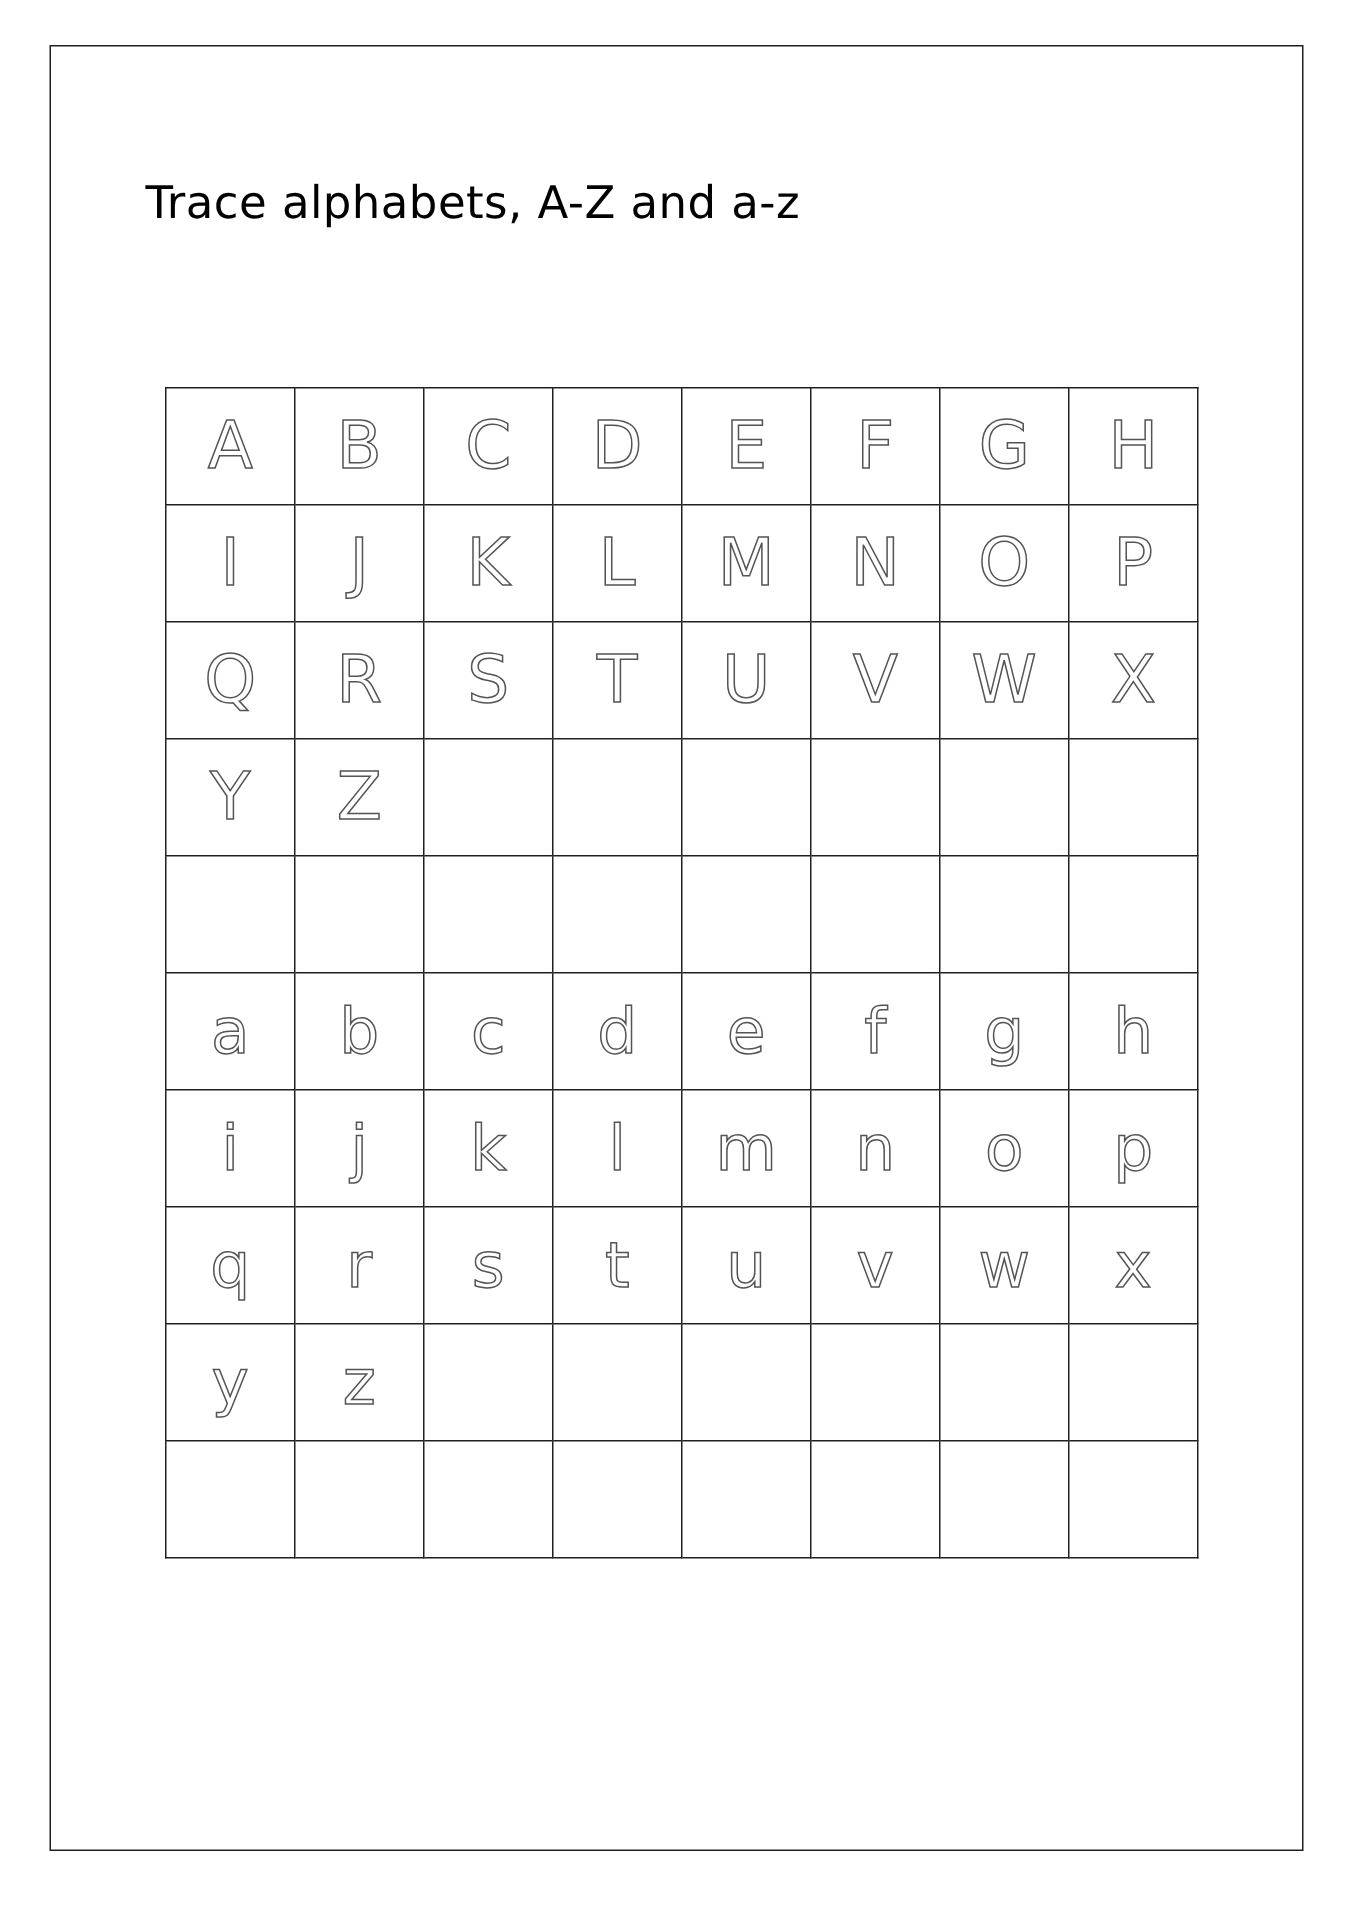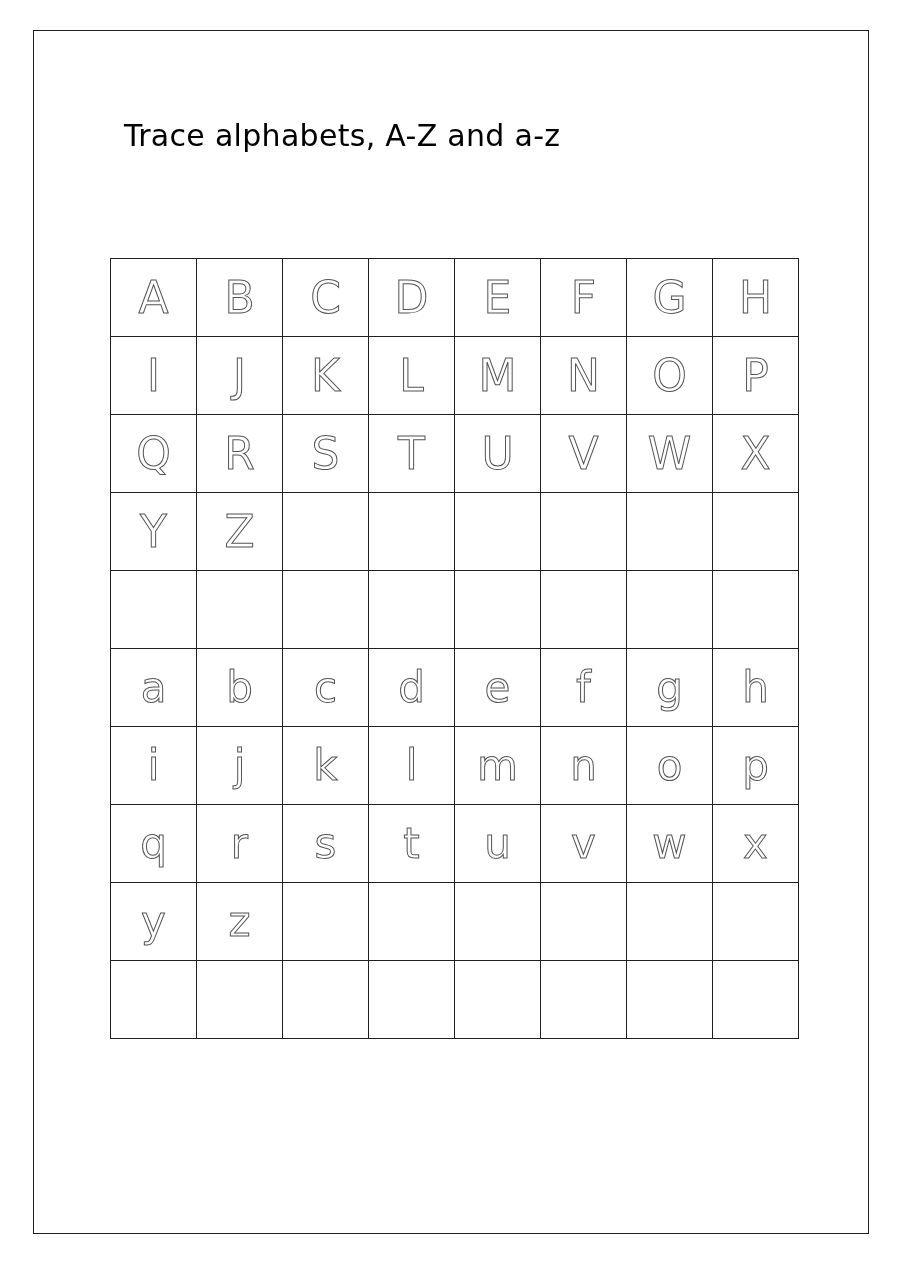--- a/index.html
+++ b/index.html
@@ -24,21 +24,21 @@
     position: absolute;
     left: 33px;
     top: 30px;
     width: 836px;
     height: 1204px;
     border: 1px solid #231f20;
     box-sizing: border-box;
   }
   .worksheet-title {
     position: absolute;
-    left: 124px;
+    left: 97px;
     top: 118px;
     font-size: 30px;
     font-family: "DejaVu Sans", sans-serif;
     font-weight: 400;
     letter-spacing: 0.3px;
     color: #000000;
     white-space: nowrap;
   }
   .trace-grid {
     position: absolute;

